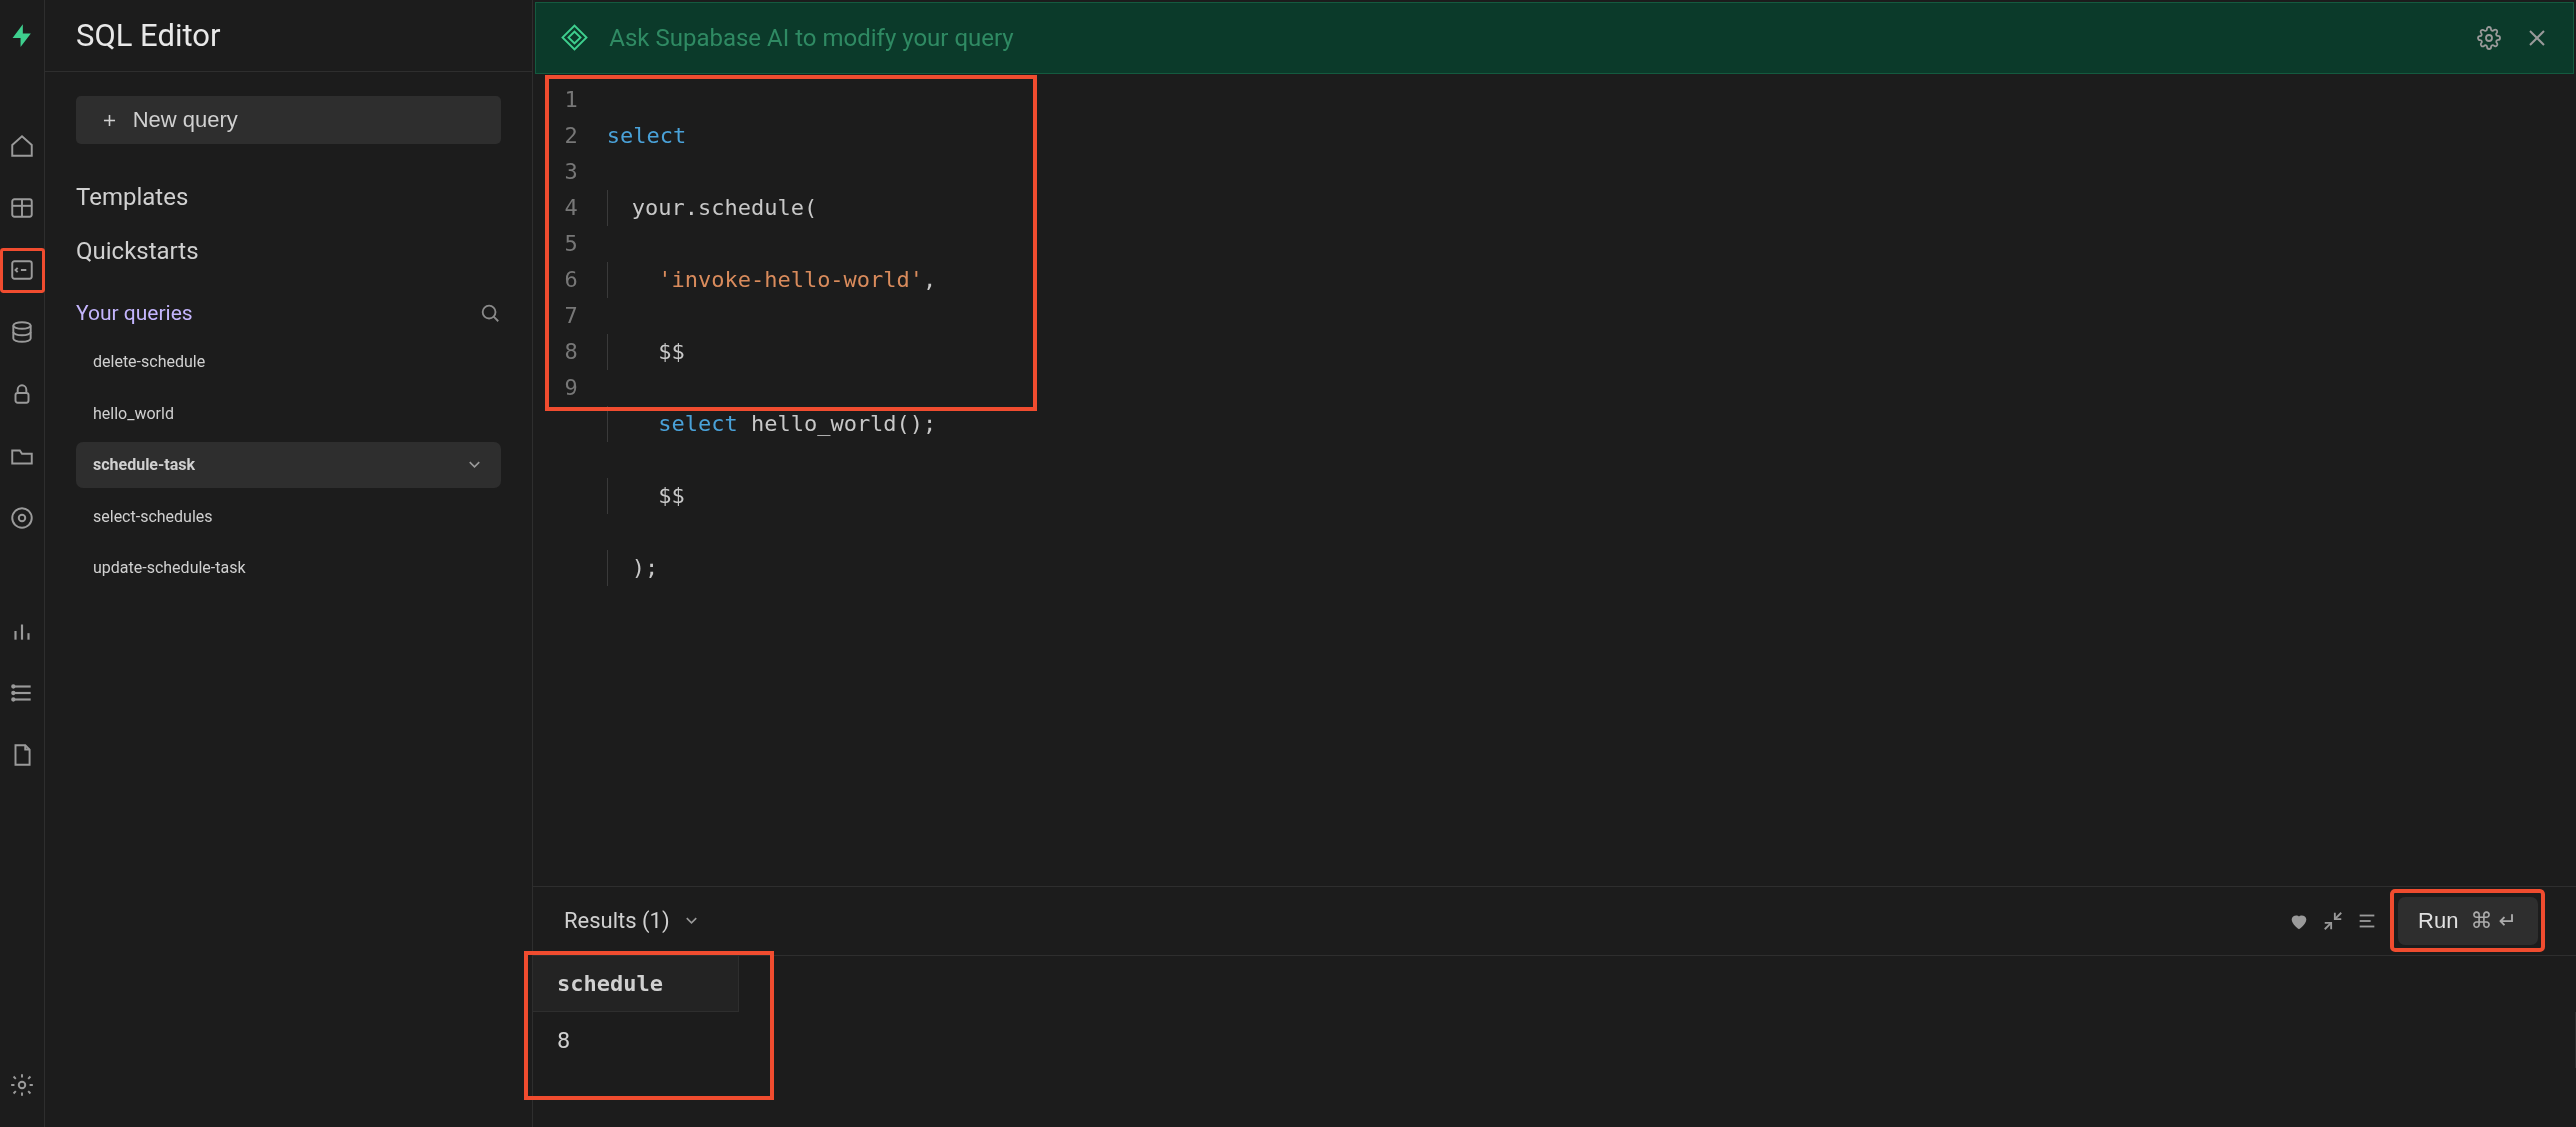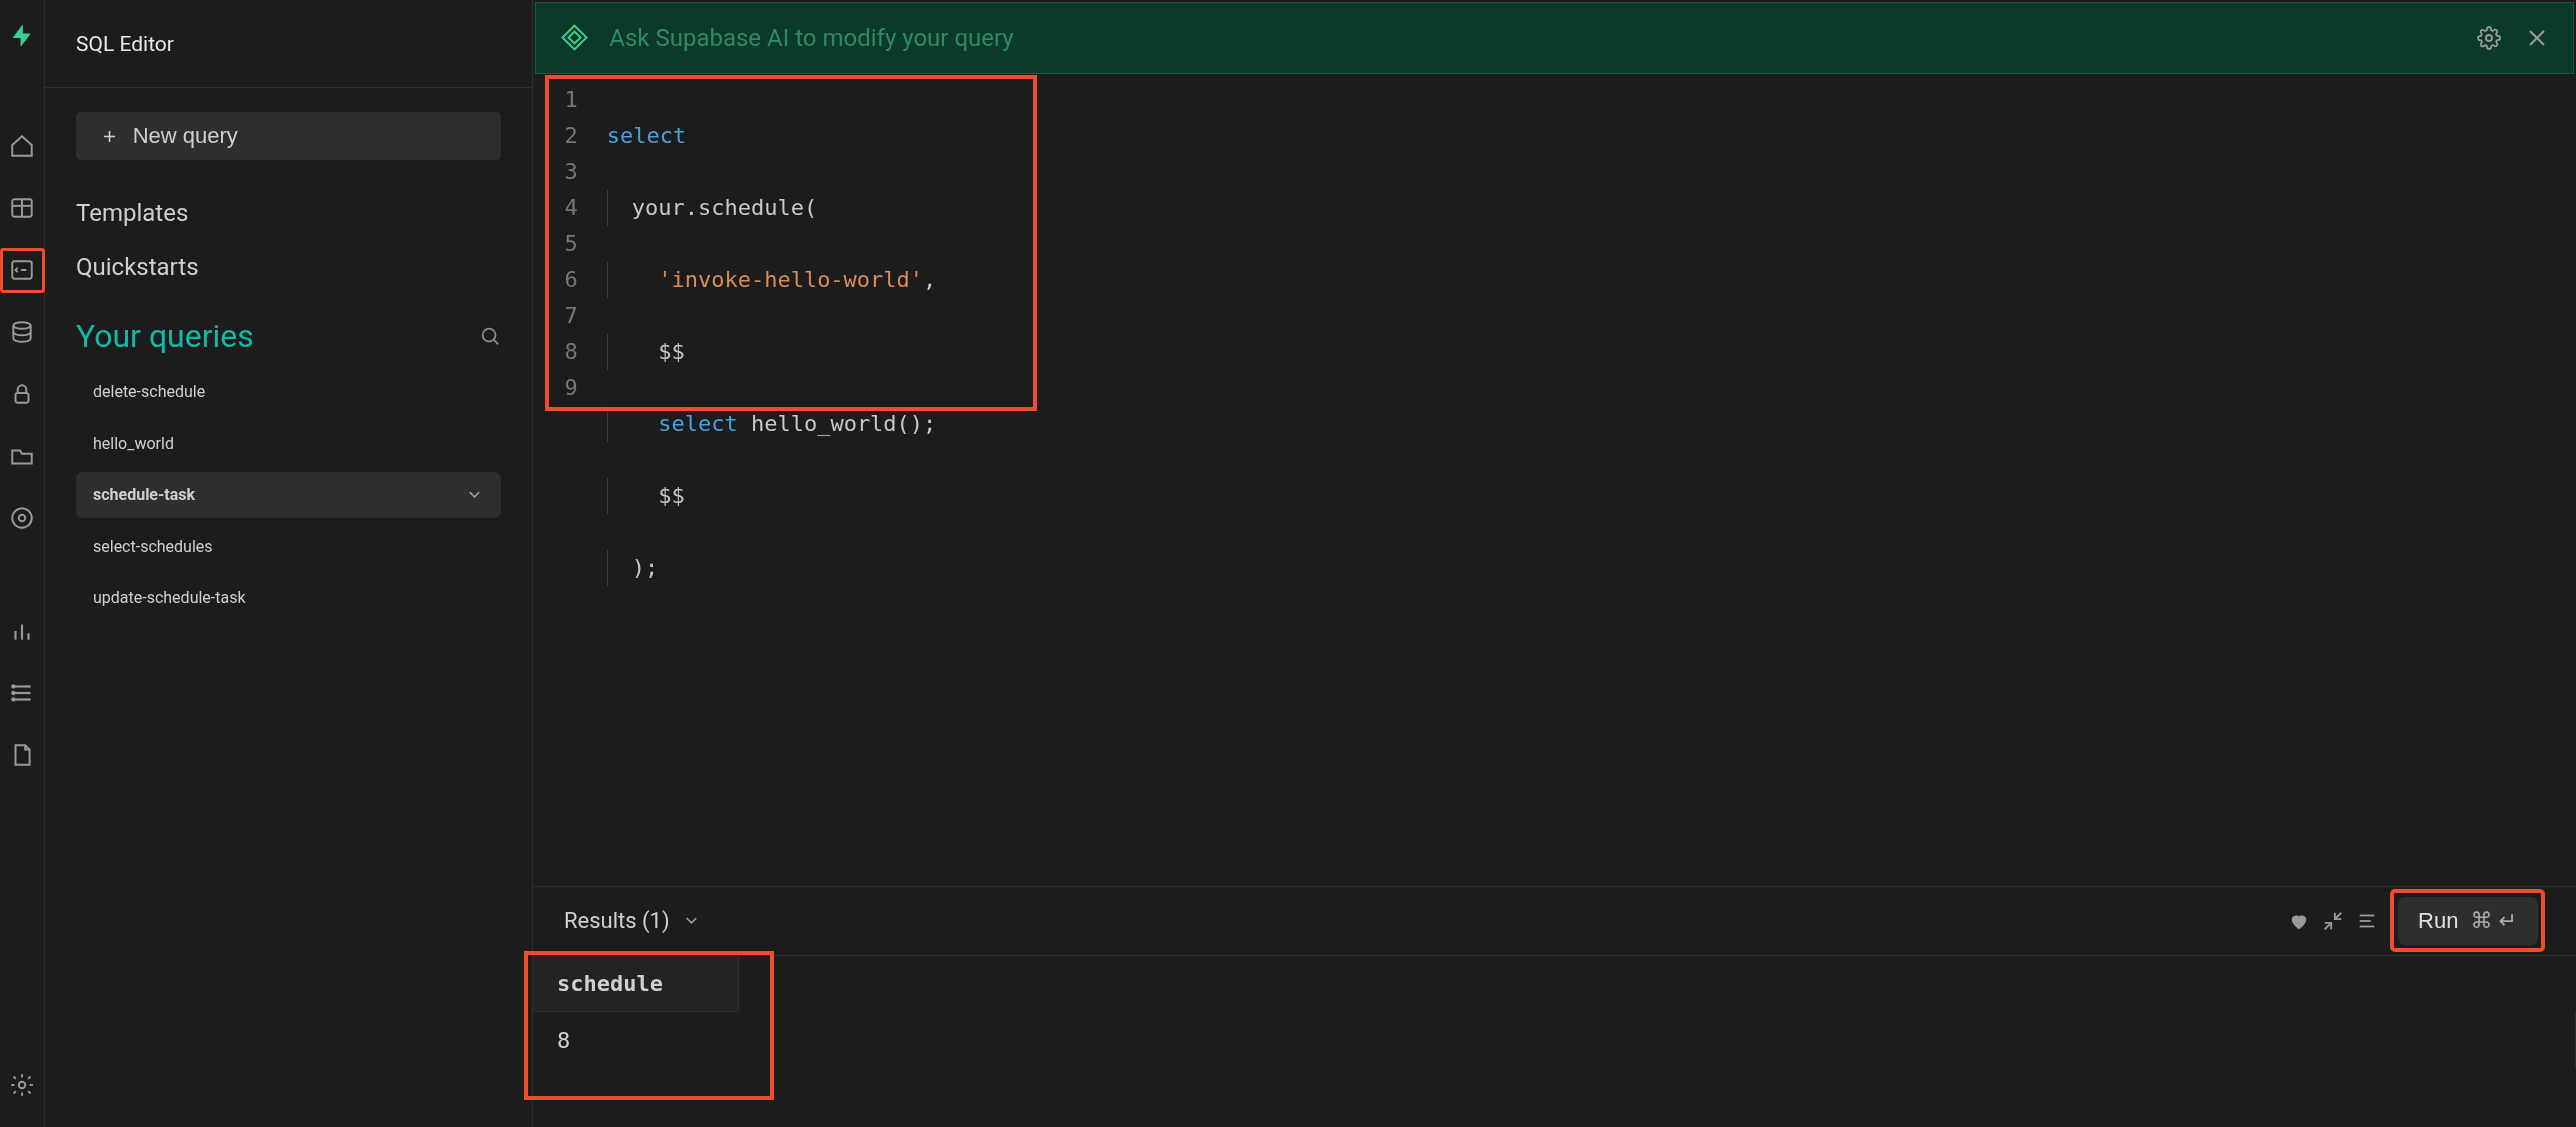--- a/index.html
+++ b/index.html
@@ -38,44 +38,44 @@
   .rail-bottom { margin-top: auto; margin-bottom: 20.6px; display:flex; flex-direction:column; gap:17px; align-items:center;}
 
   
   .sidebar {
     width: 488px;
     background: #1c1c1c;
     border-right: 0.9px solid #2e2e2e;
     display: flex; flex-direction: column;
   }
   .sidebar-header {
-    height: 88px;
+    height: 72px;
     display: flex; align-items: center;
     padding: 0 31px;
     border-bottom: 0.9px solid #2e2e2e;
-    font-size: 21px;
+    font-size: 31px;
     color: #e8e8e8;
   }
   .sidebar-body { padding: 24px 31px; display:flex; flex-direction:column; gap: 5.1px;}
   .new-query-btn {
     background: #2e2e2e;
     color: #d0d0d0;
     border: none;
     border-radius: 5px;
     height: 48px;
     display: flex; align-items: center; gap: 13.7px;
     padding: 0 24px;
     font-size: 22px;
     cursor: pointer;
     margin-bottom: 24px;
   }
   .section-link { color: #d0d0d0; font-size: 24px; padding: 10.3px 0; cursor:pointer;}
   .queries-header {
     display:flex; align-items:center; justify-content:space-between;
-    color: #14b8a6; font-size: 32px; padding: 20.6px 0 8.6px 0;
+    color: #c4b5fd; font-size: 21px; padding: 20.6px 0 8.6px 0;
   }
   .query-item {
     color: #d0d0d0; font-size: 16px;
     padding: 13.7px 17px; border-radius: 6.9px; cursor:pointer;
     display:flex; align-items:center; justify-content:space-between;
   }
   .query-item.selected { background: #2e2e2e; font-weight: bold; }
 
   
   .main { flex: 1; display:flex; flex-direction:column; background:#1c1c1c; min-width:0;}

